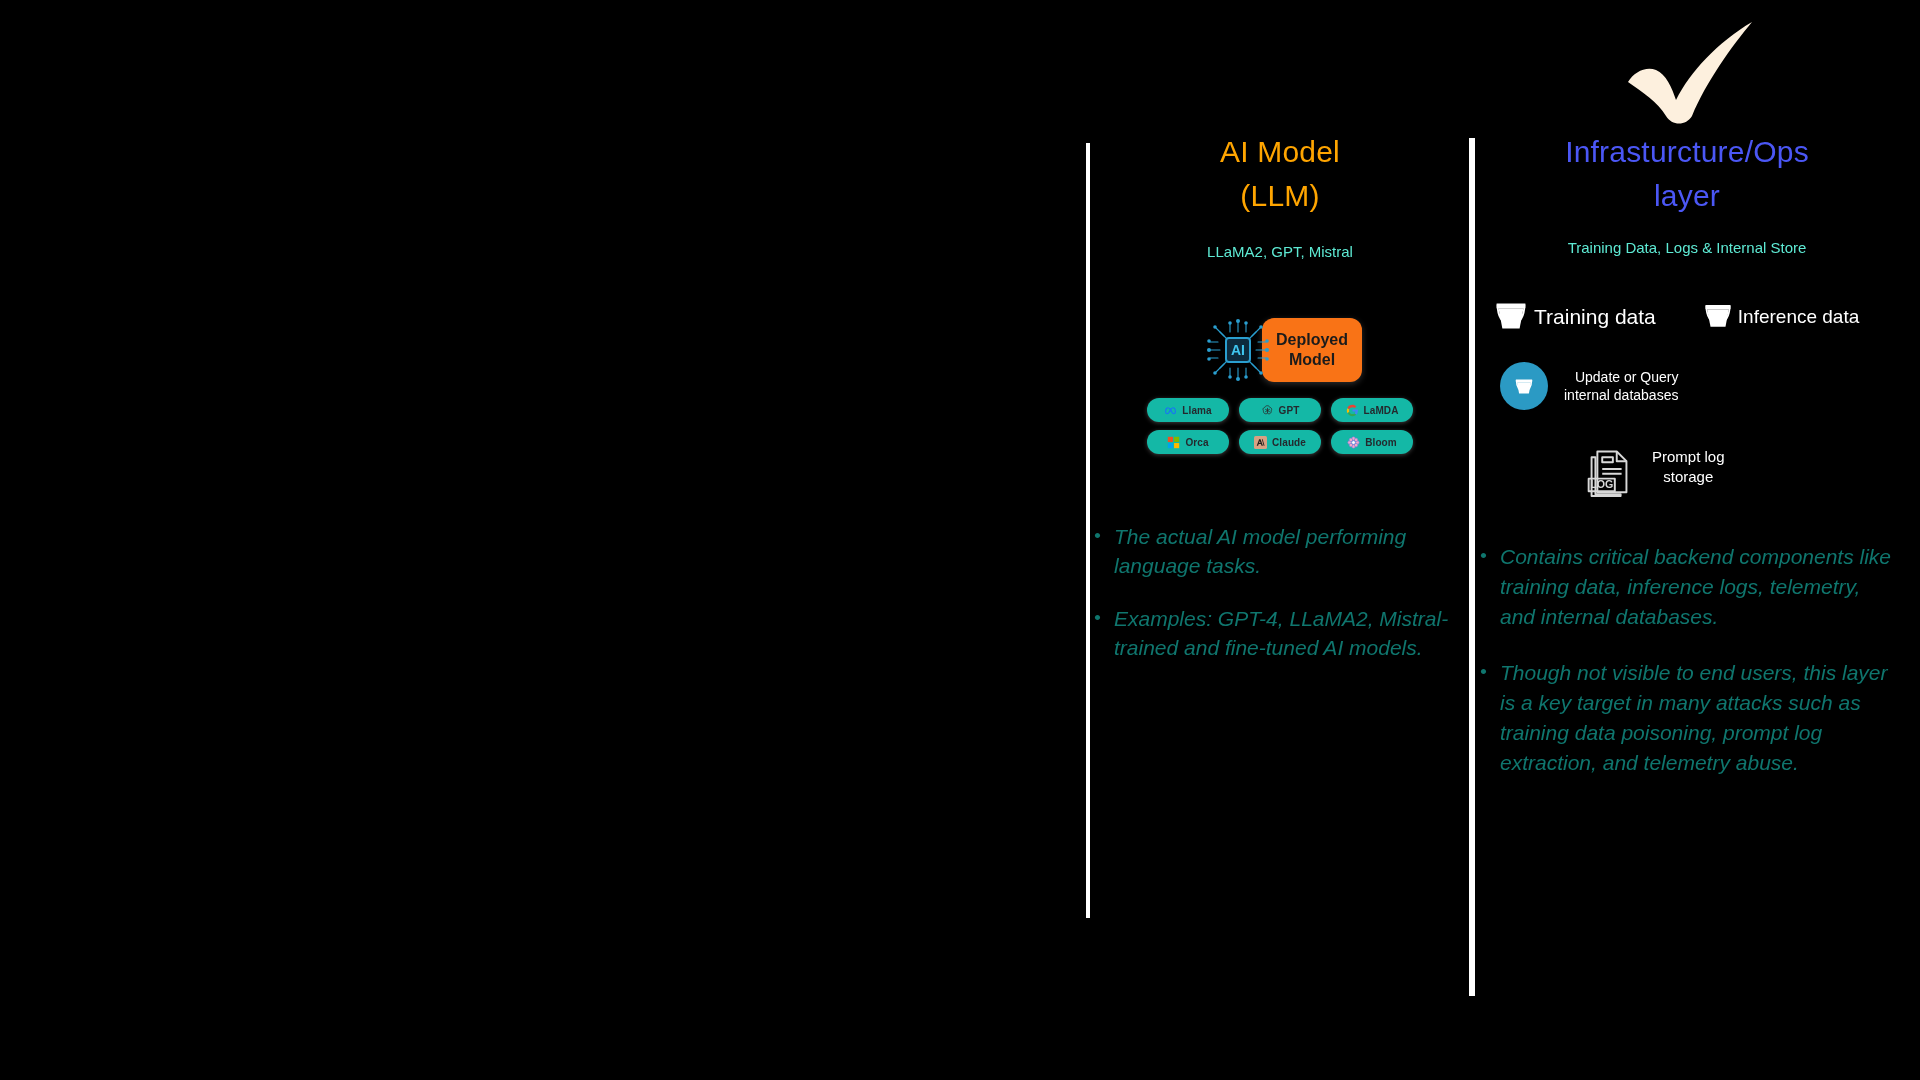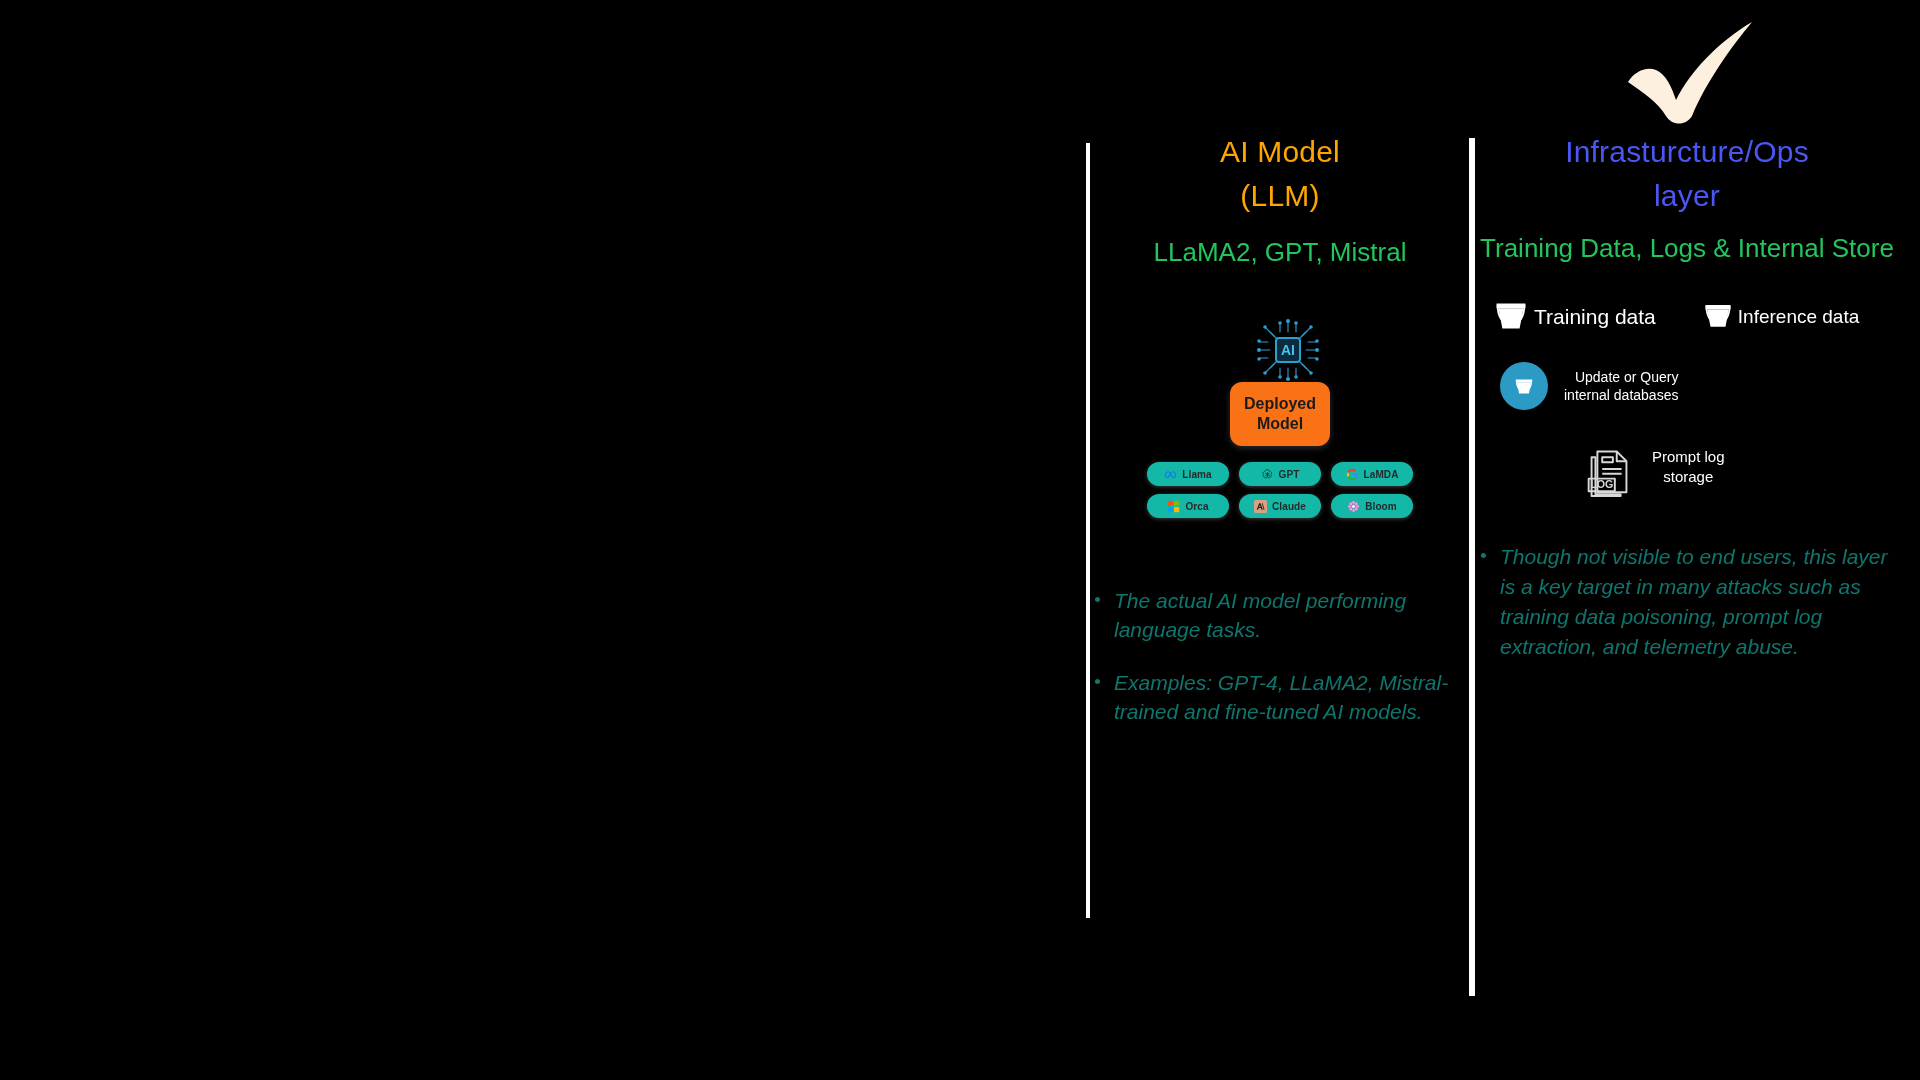--- a/index.html
+++ b/index.html
@@ -24,30 +24,30 @@
   #col-infra { left:1478px; width:418px; }
 
   .col-title {
     text-align:center; font-size:30px; font-weight:400;
     line-height:44px; letter-spacing:.2px;
   }
   #col-model .col-title { color:#ffa500; }
   #col-infra .col-title { color:#4b57f5; }
 
   .col-sub {
-    text-align:center; color:#22c55e;
-    font-size:26px; font-weight:400; line-height:28px;
+    text-align:center; color:#5eead4;
+    font-size:15px; font-weight:400; line-height:28px;
   }
   #col-model .col-sub { margin-top:20px; }
   #col-infra .col-sub { margin-top:16px; }
 
   
   #deployed-row {
-    margin-top:52px; display:flex; align-items:center;
-    justify-content:center; gap:0px;flex-direction:column;
+    margin-top:52px; display:flex; 
+    justify-content:center; gap:0px;
   }
   #chip-icon { width:64px; height:64px; flex:0 0 auto; position:relative; left:8px; }
   #deployed-card {
     background:#f97316; color:#1b1b1b; border-radius:12px;
     width:100px; height:64px; display:flex; flex-direction:column;
     align-items:center; justify-content:center;
     font-size:16px; font-weight:700; line-height:20px;
     box-shadow:0 2px 6px rgba(255,255,255,.18);
   }
 
@@ -291,17 +291,18 @@
         </g>
         <text x="24.5" y="54" font-family="Liberation Sans, sans-serif" font-size="11" font-weight="600" fill="#d8d8d8" text-anchor="middle">LOG</text>
       </svg>
       <div id="log-label">
         <div>Prompt log</div>
         <div>storage</div>
       </div>
     </div>
 
     <ul class="bullets" id="infra-bullets">
+      <li>Contains critical backend components like training data, inference logs, telemetry, and internal databases.</li>
       <li>Though not visible to end users, this layer is a key target in many attacks such as training data poisoning, prompt log extraction, and telemetry abuse.</li>
     </ul>
   </div>
 
 </div>
 
 </body></html>

